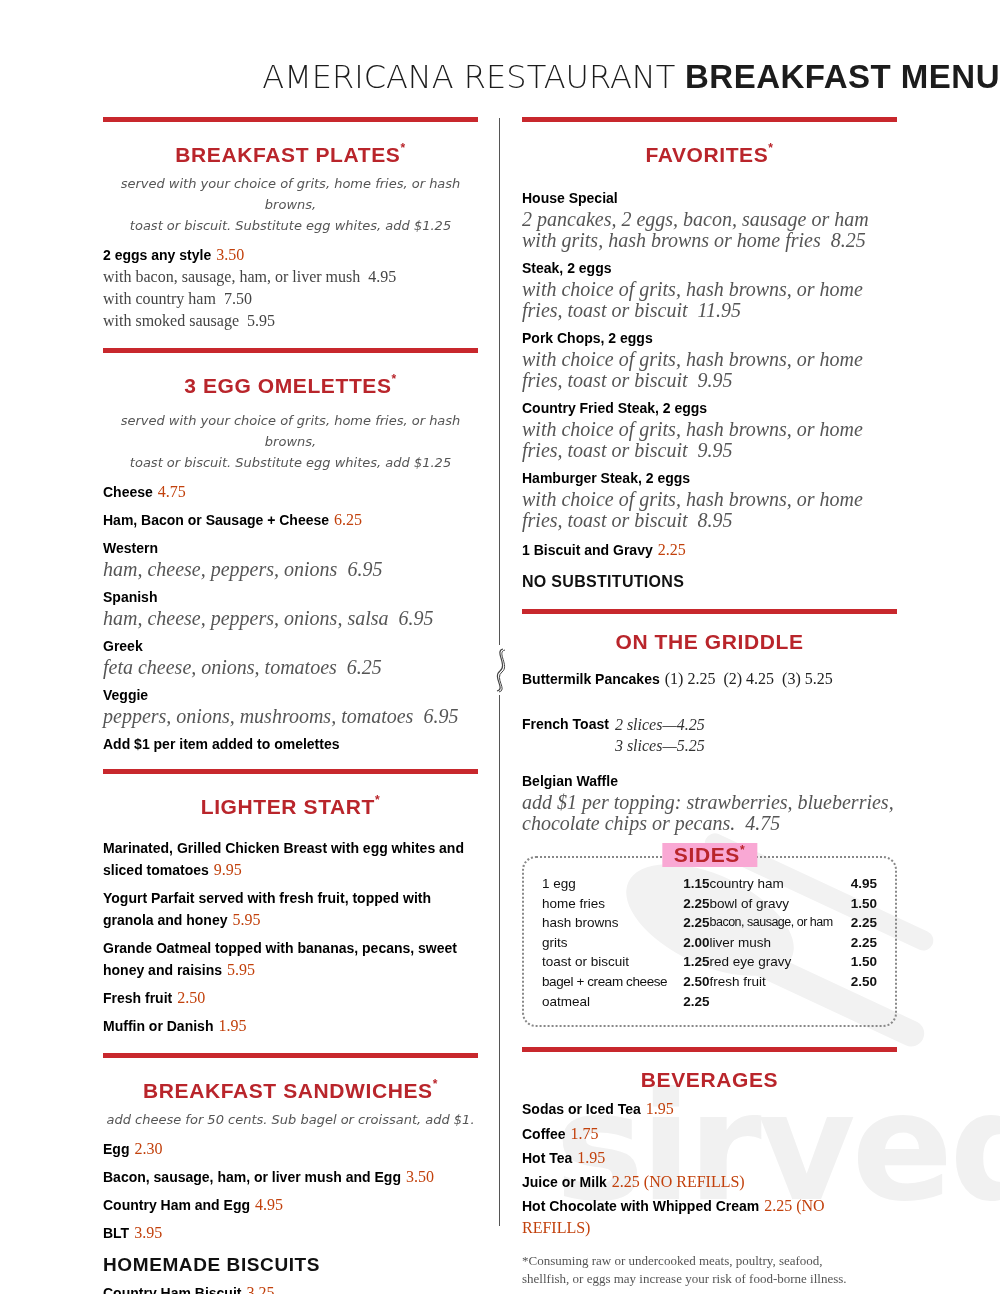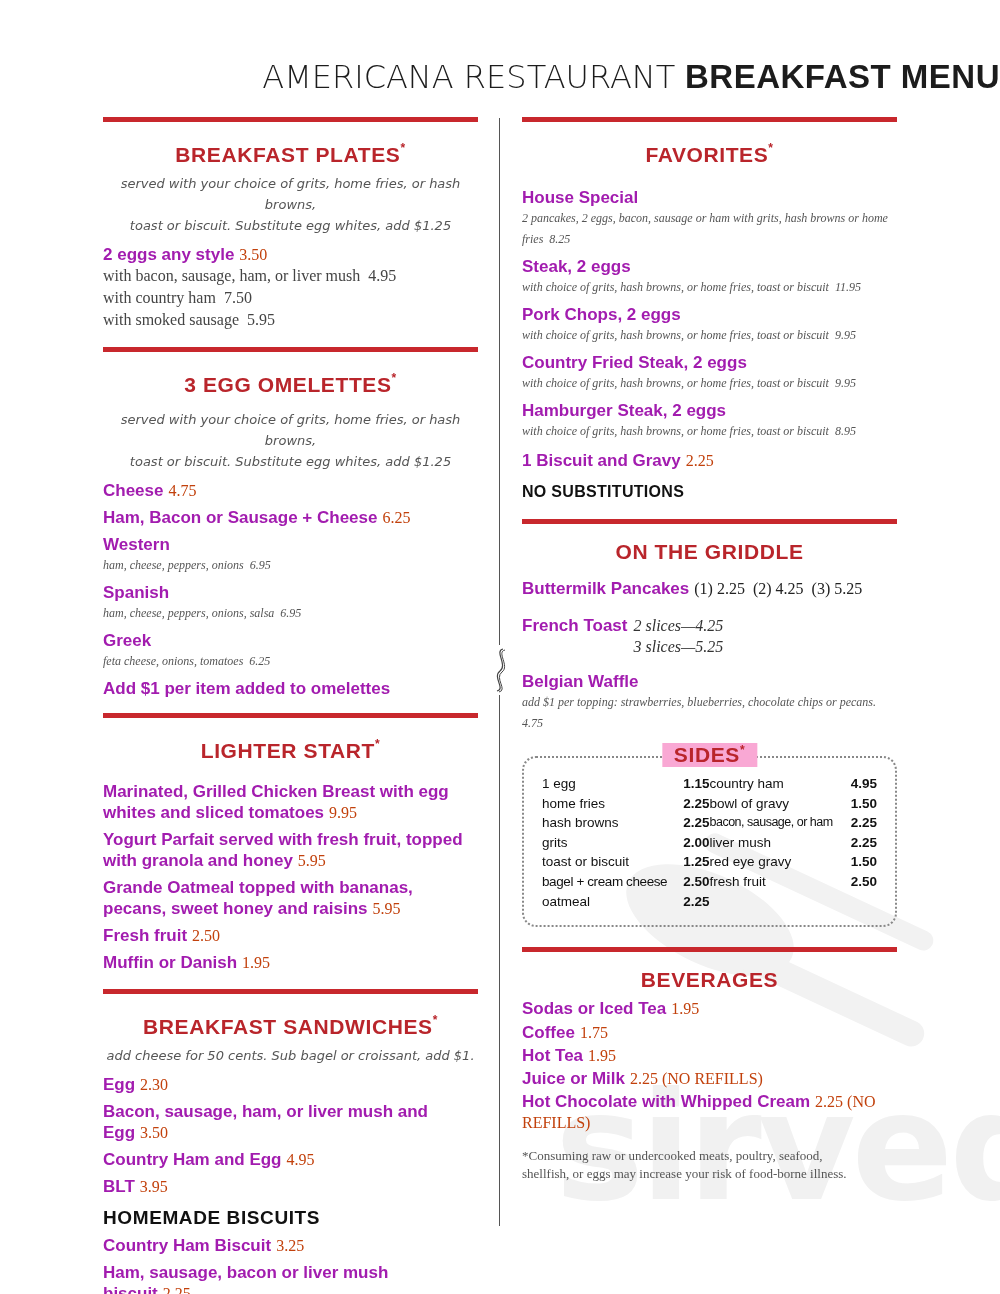--- a/index.html
+++ b/index.html
@@ -19,23 +19,23 @@
 
   .vdivider { position: absolute; left: 499px; top: 118px; width: 1px; height: 1108px; background: #555; z-index: 1; }
   .ornament { position: absolute; left: 490px; top: 645px; width: 20px; height: 50px; background: #fff; z-index: 2; }
 
   .rule { height: 5px; background: #c8282d; width: 100%; }
   .sec-title { color: #b9252b; font-weight: bold; font-size: 21px; text-align: center; letter-spacing: 0.6px; margin-top: 10px; line-height: 36px; }
   .sec-title sup { font-size: 12px; position: relative; top: -2px; }
   .sec-note { font-style: italic; text-align: center; color: #555; font-size: 14.5px; line-height: 21px; font-family: "DejaVu Sans", sans-serif; font-size: 13px; }
 
   .item { margin-top: 6px; line-height: 21px; }
-  .item .name { font-weight: bold; font-size: 17px; color: #a21caf; }
+  .item .name { font-weight: bold; font-size: 14px; color: #000000; }
   .item .price { font-family: "Liberation Serif", serif; font-size: 16px; color: #c2410c; margin-left: 5px; }
-  .item .desc { font-family: "Liberation Serif", serif; font-style: italic; font-size: 12px; color: #555; display: block; }
+  .item .desc { font-family: "Liberation Serif", serif; font-style: italic; font-size: 20px; color: #555; display: block; }
   .line-serif { font-family: "Liberation Serif", serif; font-size: 16px; color: #444; line-height: 22px; }
 
   .subhead { font-weight: bold; font-size: 19px; letter-spacing: 0.6px; color: #111; margin-top: 10px; }
   .notice { font-weight: bold; font-size: 16px; letter-spacing: 0.3px; color: #111; margin-top: 12px; }
 
   .sides-box { position: relative; margin-top: 22px; border: 2px dotted #888; border-radius: 14px; padding: 16px 18px 14px 18px; }
   .sides-title { position: absolute; top: -15px; left: 50%; transform: translateX(-50%); background: #f9a8d4; padding: 0 12px; color: #b9252b; font-weight: bold; font-size: 21px; letter-spacing: 0.6px; }
   .sides-title sup { font-size: 12px; }
   .sides-grid { display: flex; }
   .sides-col { flex: 1; }
@@ -89,20 +89,21 @@
     <div class="sec-title"><span>3 EGG OMELETTES</span><sup>*</sup></div>
     <div class="sec-note" style="margin-top:6px">
       <div>served with your choice of grits, home fries, or hash browns,</div>
       <div>toast or biscuit. Substitute egg whites, add $1.25</div>
     </div>
     <div class="item" style="margin-top:8px"><span class="name">Cheese</span><span class="price">4.75</span></div>
     <div class="item"><span class="name">Ham, Bacon or Sausage + Cheese</span><span class="price">6.25</span></div>
     <div class="item"><span class="name">Western</span><span class="desc"><span>ham, cheese, peppers, onions</span>&nbsp; <span>6.95</span></span></div>
     <div class="item"><span class="name">Spanish</span><span class="desc"><span>ham, cheese, peppers, onions, salsa</span>&nbsp; <span>6.95</span></span></div>
     <div class="item"><span class="name">Greek</span><span class="desc"><span>feta cheese, onions, tomatoes</span>&nbsp; <span>6.25</span></span></div>
+    <div class="item"><span class="name">Veggie</span><span class="desc"><span>peppers, onions, mushrooms, tomatoes</span>&nbsp; <span>6.95</span></span></div>
     <div class="item"><span class="name">Add $1 per item added to omelettes</span></div>
   </section>
 
   <section style="margin-top:14px">
     <div class="rule"></div>
     <div class="sec-title"><span>LIGHTER START</span><sup>*</sup></div>
     <div class="item" style="margin-top:12px"><span class="name">Marinated, Grilled Chicken Breast with egg whites and sliced tomatoes</span><span class="price">9.95</span></div>
     <div class="item"><span class="name">Yogurt Parfait served with fresh fruit, topped with granola and honey</span><span class="price">5.95</span></div>
     <div class="item"><span class="name">Grande Oatmeal topped with bananas, pecans, sweet honey and raisins</span><span class="price">5.95</span></div>
     <div class="item"><span class="name">Fresh fruit</span><span class="price">2.50</span></div>
@@ -137,21 +138,21 @@
     <div class="item"><span class="name">Country Fried Steak, 2 eggs</span><span class="desc"><span>with choice of grits, hash browns, or home fries, toast or biscuit</span>&nbsp; <span>9.95</span></span></div>
     <div class="item"><span class="name">Hamburger Steak, 2 eggs</span><span class="desc"><span>with choice of grits, hash browns, or home fries, toast or biscuit</span>&nbsp; <span>8.95</span></span></div>
     <div class="item" style="margin-top:8px"><span class="name">1 Biscuit and Gravy</span><span class="price">2.25</span></div>
     <div class="notice">NO SUBSTITUTIONS</div>
   </section>
 
   <section style="margin-top:18px">
     <div class="rule"></div>
     <div class="sec-title">ON THE GRIDDLE</div>
     <div class="item" style="margin-top:8px"><span class="name">Buttermilk Pancakes</span><span class="price" style="color:#222;white-space:pre">(1) 2.25  (2) 4.25  (3) 5.25</span></div>
-    <div class="item" style="margin-top:16px;display:flex">
+    <div class="item" style="margin-top:24px;display:flex">
       <span class="name">French Toast</span>
       <span style="margin-left:6px;font-family:'Liberation Serif',serif;font-style:italic;font-size:16px;color:#333;line-height:21px">
         <span style="display:block">2 slices—4.25</span>
         <span style="display:block">3 slices—5.25</span>
       </span>
     </div>
     <div class="item" style="margin-top:14px"><span class="name">Belgian Waffle</span><span class="desc"><span>add $1 per topping: strawberries, blueberries, chocolate chips or pecans.</span>&nbsp; <span>4.75</span></span></div>
   </section>
 
   <section class="sides-box">

